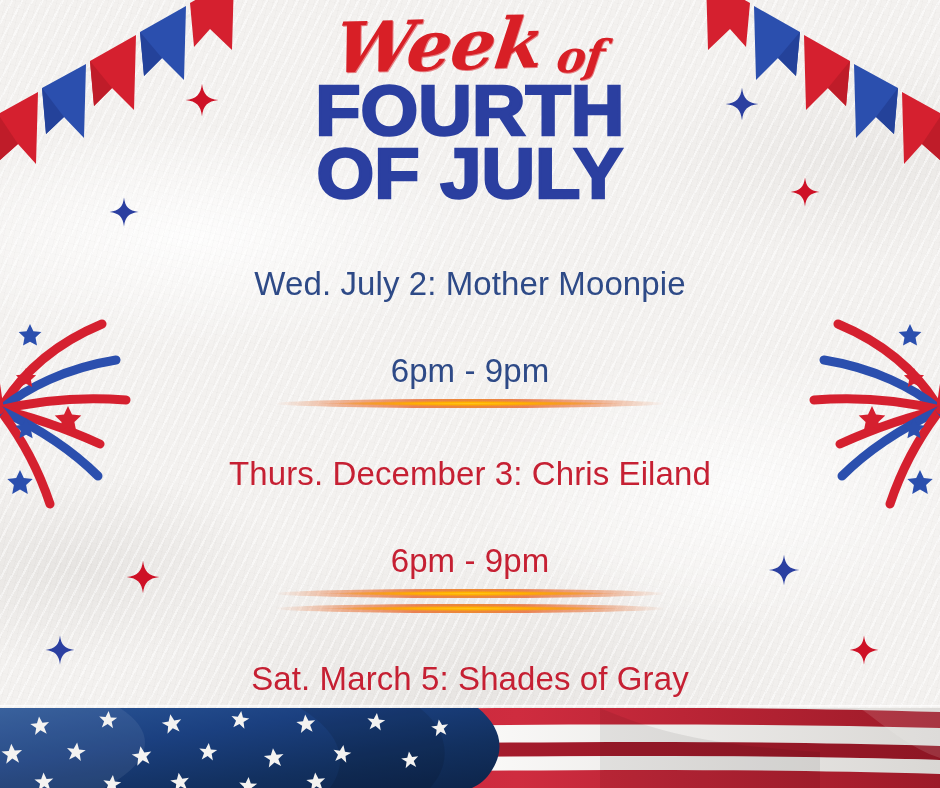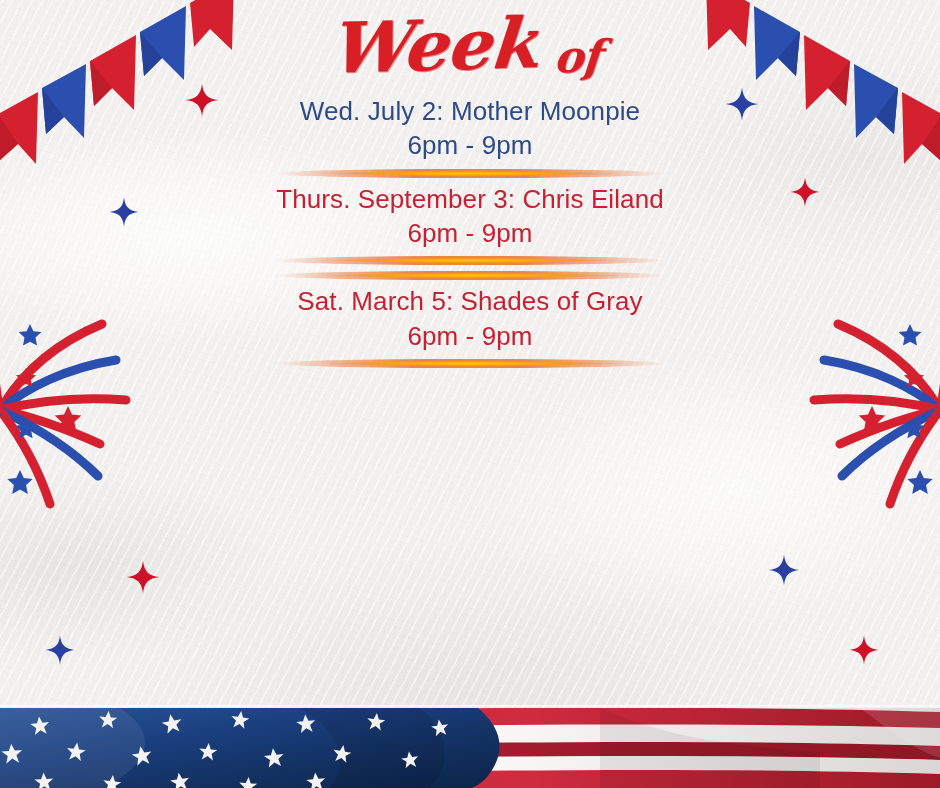--- a/index.html
+++ b/index.html
@@ -109,23 +109,24 @@
     height:6px;
     background:#ce1126;
   }
 
   .lineup { margin-top:14px; width:100%; }
 
   .entry { text-align:center; }
   .entry .band, .entry .time {
     font-family:"Liberation Sans", sans-serif;
     font-weight:400;
-    font-size:26px;
+    font-size:33px;
     line-height:1.32;
     letter-spacing:.1px;
+    margin-top:44px;
   }
   .entry.blue .band, .entry.blue .time { color:#2e4a87; }
   .entry.red  .band, .entry.red  .time { color:#c62033; }
 
   .divider {
     width:390px; height:9px;
     margin:6px auto 4px;
     border-radius:50%;
     background:
       radial-gradient(ellipse 48% 42% at 50% 50%, #ffc21c 0%, #ffb400 26%, rgba(255,160,20,0) 72%),
@@ -252,30 +253,34 @@
         <path d="M50 2 C54 34 66 46 98 50 C66 54 54 66 50 98 C46 66 34 54 2 50 C34 46 46 34 50 2 Z" fill="#ce1126"></path>
       </svg>
     </div>
 
   <div class="content">
 
     <div class="script-week">
       <span>Week</span><span class="of">of</span>
     </div>
 
+    <div class="fourth-block">
+      <span class="l1">FOURTH</span>
+      <span class="l2">OF JULY</span>
+    </div>
 
 
     <div class="lineup" id="lineup-list">
         <div class="entry blue">
           <div class="band">Wed. July 2: Mother Moonpie</div>
           <div class="time">6pm - 9pm</div>
         </div>
         <div class="divider"></div>
         <div class="entry red">
-          <div class="band">Thurs. September 3: Chris Eiland</div>
+          <div class="band">Thurs. December 3: Chris Eiland</div>
           <div class="time">6pm - 9pm</div>
         </div>
         <div class="divider"></div>
         <div class="divider"></div>
         <div class="entry red">
           <div class="band">Sat. March 5: Shades of Gray</div>
           <div class="time">6pm - 9pm</div>
         </div>
         <div class="divider"></div>
         <div class="entry blue">

